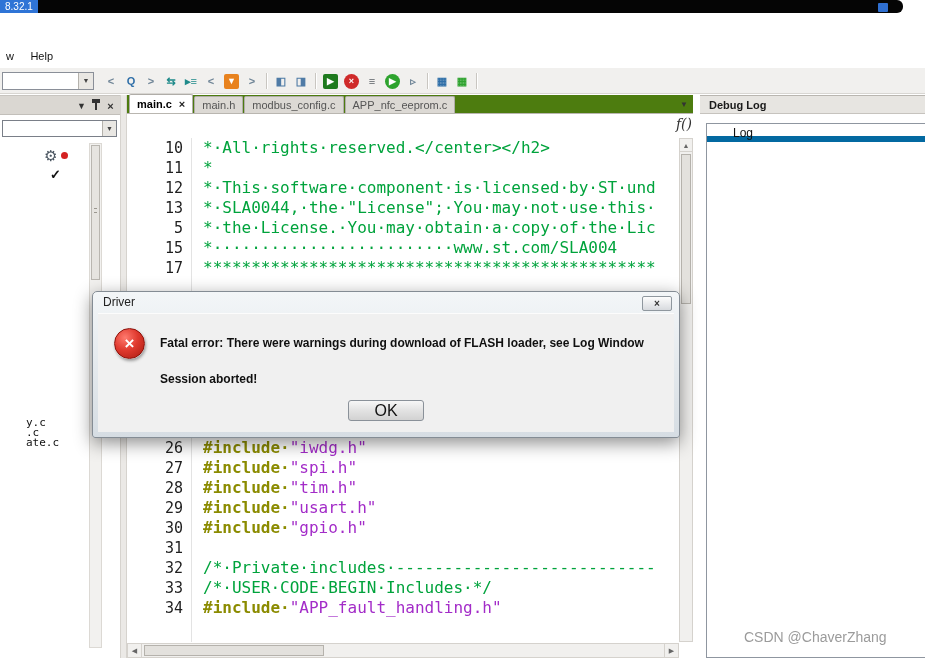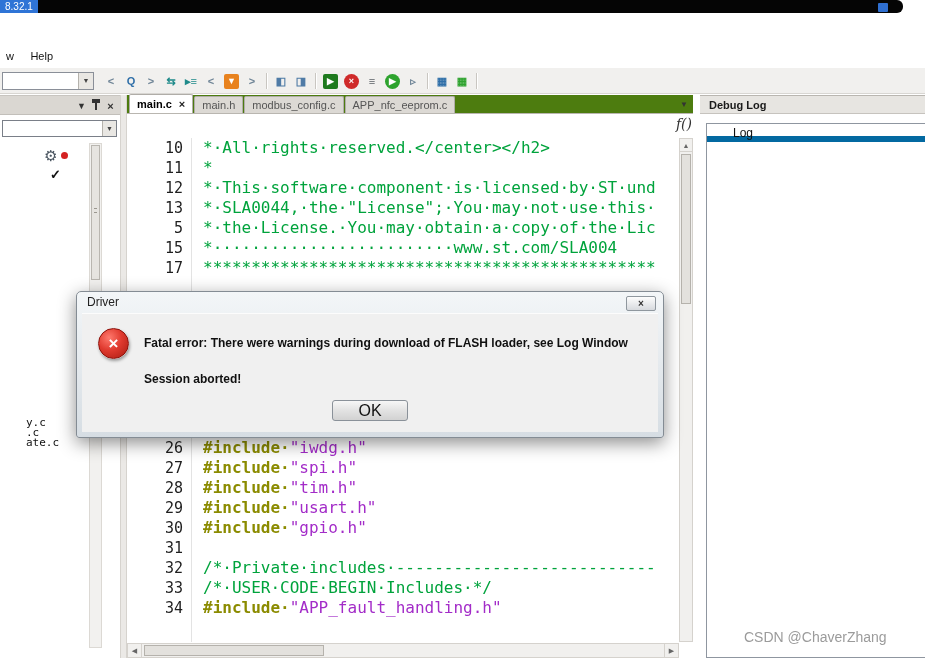--- a/index.html
+++ b/index.html
@@ -109,21 +109,21 @@
   .right-panel{left:700px;top:95px;width:225px;height:563px;background:#fff;}
   .rp-header{position:absolute;left:0;top:0;right:0;height:19px;background:#e7e5e1;
     border-top:1px solid #b9b6b0;border-bottom:1px solid #c6c3be;
     font-size:11px;font-weight:bold;color:#1a1a1a;line-height:19px;padding-left:9px;}
   .rp-body{position:absolute;left:6px;top:28px;right:0;bottom:0;background:#fff;
     border:1px solid #8f96a0;border-right:none;}
   .rp-log-header{height:18px;border-bottom:6px solid #0369a1;font-size:12px;color:#111;
     line-height:18px;padding-left:26px;background:#fff;}
 
   
-  .dialog{left:76px;top:291px;width:588px;height:147px;z-index:50;
+  .dialog{left:92px;top:291px;width:588px;height:147px;z-index:50;
     background:linear-gradient(#f3f6f8,#d6dde3);
     border:1px solid #848c94;border-radius:5px 5px 3px 3px;
     box-shadow:0 5px 18px rgba(0,0,0,.45);}
   .dlg-title{position:absolute;left:10px;top:0;height:21px;line-height:21px;
     font-size:12px;color:#222;}
   .dlg-close{position:absolute;right:7px;top:4px;width:30px;height:15px;
     background:linear-gradient(#fdfdfd,#d7dade);border:1px solid #8f979e;border-radius:2px;
     display:flex;align-items:center;justify-content:center;font-size:10px;font-weight:bold;color:#333;}
   .dlg-body{position:absolute;left:5px;top:21px;right:5px;bottom:5px;background:#f0f0f0;
     border-top:1px solid rgba(255,255,255,.8);}

